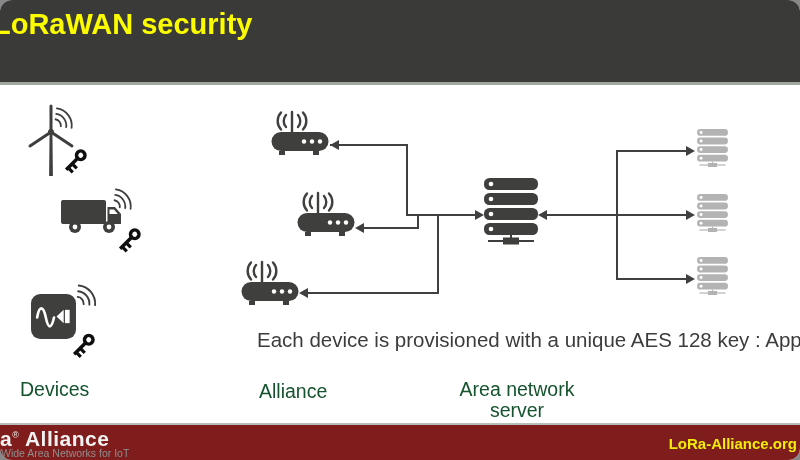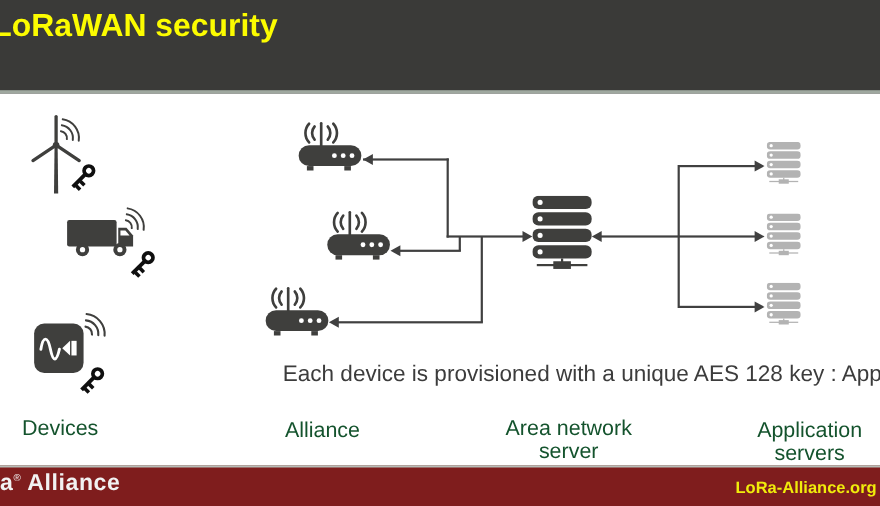--- a/index.html
+++ b/index.html
@@ -1,19 +1,19 @@
 <!DOCTYPE html>
 <html><head>
 <meta charset="utf-8">
 <style>
   * { margin:0; padding:0; box-sizing:border-box; }
   body { font-family:"Liberation Sans", sans-serif; background:#888; }
   #slide {
     position:relative; width:800px; height:460px;
-    background:#ffffff; overflow:hidden;
+    background:#ffffff; overflow:hidden;border-radius:12px;
   }
   
   .topbar {
     position:absolute; left:0; top:0; width:800px; height:85px;
     background:#3a3a38; border-bottom:3px solid #9fa89f;
   }
   .slide-title {
     position:absolute; left:-7px; top:8px;
     font-size:29px; font-weight:600; color:#fcfc00; white-space:nowrap;
   }
@@ -265,20 +265,20 @@
   <div class="arr-l" style="left:538px;top:210px"></div>
   <div class="arr-r" style="left:686px;top:146px"></div>
   <div class="arr-r" style="left:686px;top:210px"></div>
   <div class="arr-r" style="left:686px;top:274px"></div>
 
   <div class="caption">Each device is provisioned with a unique AES 128 key : AppKey</div>
 
   <div class="cat-label lbl-devices">Devices</div>
   <div class="cat-label lbl-gateways">Alliance</div>
   <div class="cat-label lbl-ns">Area network server</div>
-  <div class="cat-label lbl-as">Application servers</div>
 
   <div class="bottombar">
     <div class="logo-line"><span>a</span><sup>®</sup><span> Alliance</span></div>
+    <div class="logo-tagline">Wide Area Networks for IoT</div>
     <a class="site-link" href="#">LoRa-Alliance.org</a>
   </div>
 
 </div>
 
 </body></html>

